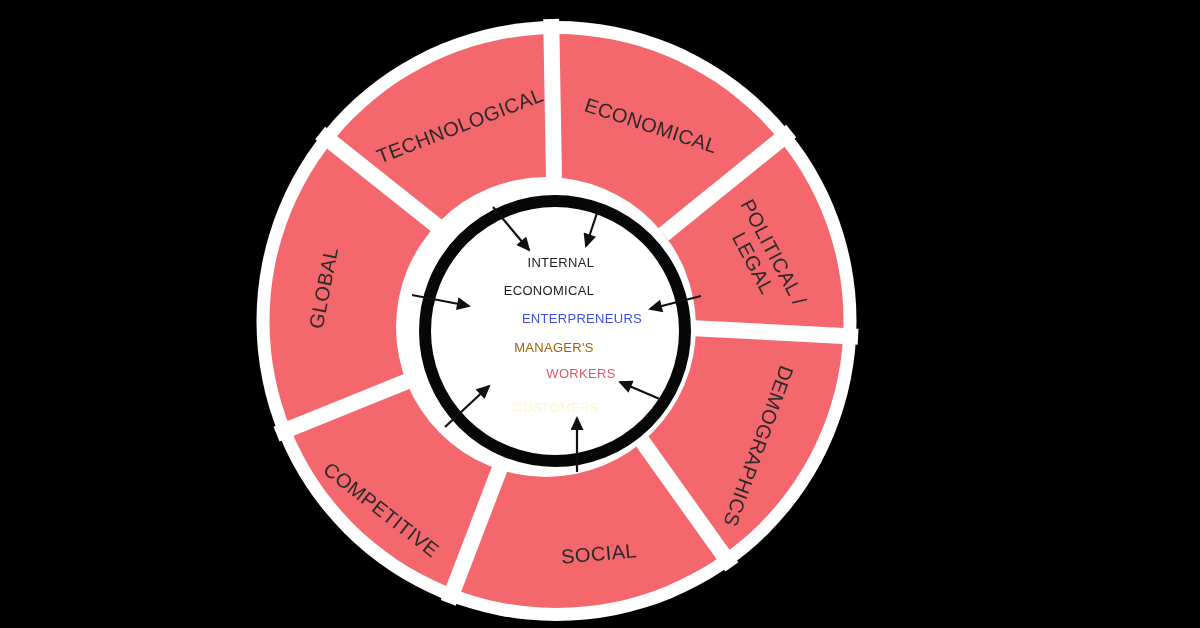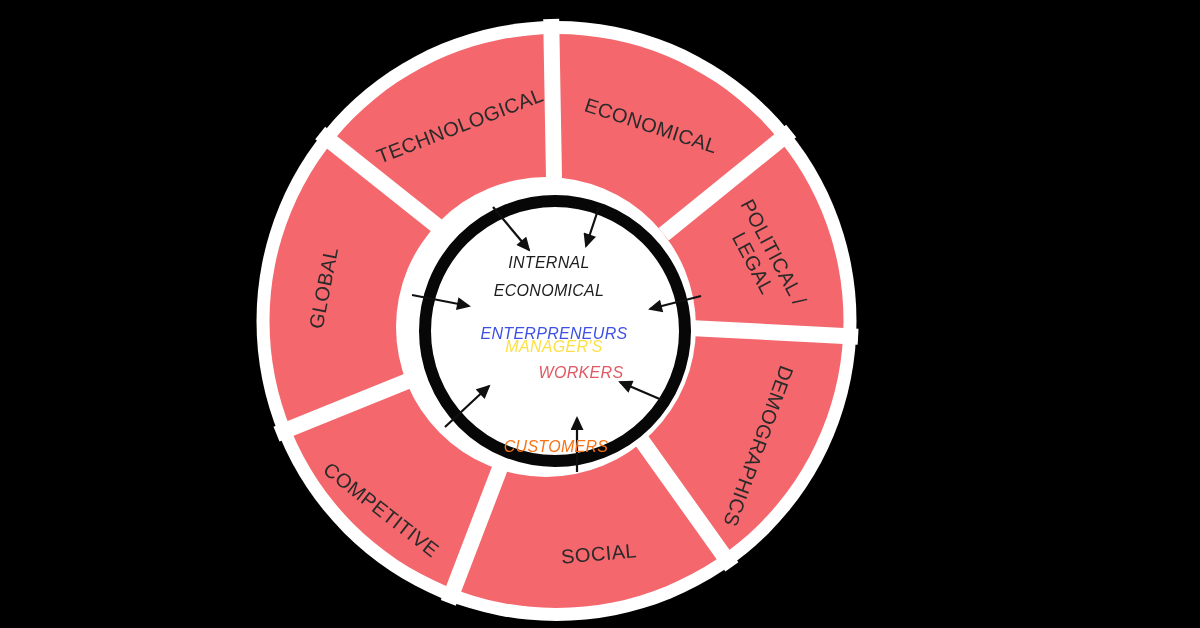--- a/index.html
+++ b/index.html
@@ -30,28 +30,27 @@
   .seg-pol   { left:763px; top:258px; transform:translate(-50%,-50%) rotate(62deg); line-height:23px; }
   .seg-demo  { left:758px; top:446px; transform:translate(-50%,-50%) rotate(110deg); }
   .seg-social{ left:599px; top:554px; transform:translate(-50%,-50%) rotate(-5deg); }
   .seg-comp  { left:381px; top:510px; transform:translate(-50%,-50%) rotate(38deg); }
   .seg-glob  { left:324px; top:288px; transform:translate(-50%,-50%) rotate(-79deg); }
 
   
   .center-label{
     position:absolute;
     white-space:nowrap;
-    text-align:center;
+    text-align:right;
     transform:translate(-50%,-50%);
-    font-size:16px;
+    font-size:13px;
     letter-spacing:.3px;
-    font-style:italic;
   }
   .c-title { left:549px; top:277px; color:#1d1d1d; line-height:28px; }
-  .c-entre { left:554px; top:318px;margin-top:16px; }
+  .c-entre { left:582px; top:318px; }
   .c-mgr   { left:554px; top:347px; }
   .c-work  { left:581px; top:373px; }
   .c-cust  { left:556px; top:407px; }
 </style>
 </head>
 <body>
 
 <div class="canvas">
 
   <svg width="1200" height="628" viewBox="0 0 1200 628">
@@ -99,17 +98,17 @@
   <div class="seg-label seg-demo">DEMOGRAPHICS</div>
   <div class="seg-label seg-social">SOCIAL</div>
   <div class="seg-label seg-comp">COMPETITIVE</div>
   <div class="seg-label seg-glob">GLOBAL</div>
 
   <div class="center-label c-title">
     <div>INTERNAL</div>
     <div>ECONOMICAL</div>
   </div>
   <div class="center-label c-entre" style="color: rgb(62, 80, 228);">ENTERPRENEURS</div>
-  <div class="center-label c-mgr" style="color: #fde047;">MANAGER'S</div>
+  <div class="center-label c-mgr" style="color: #a16207;">MANAGER'S</div>
   <div class="center-label c-work" style="color: rgb(224, 89, 100);">WORKERS</div>
-  <div class="center-label c-cust" style="color: #f97316; margin-top: 40px;">CUSTOMERS</div>
+  <div class="center-label c-cust" style="color: #fef9c3;">CUSTOMERS</div>
 
 </div>
 
 </body></html>

